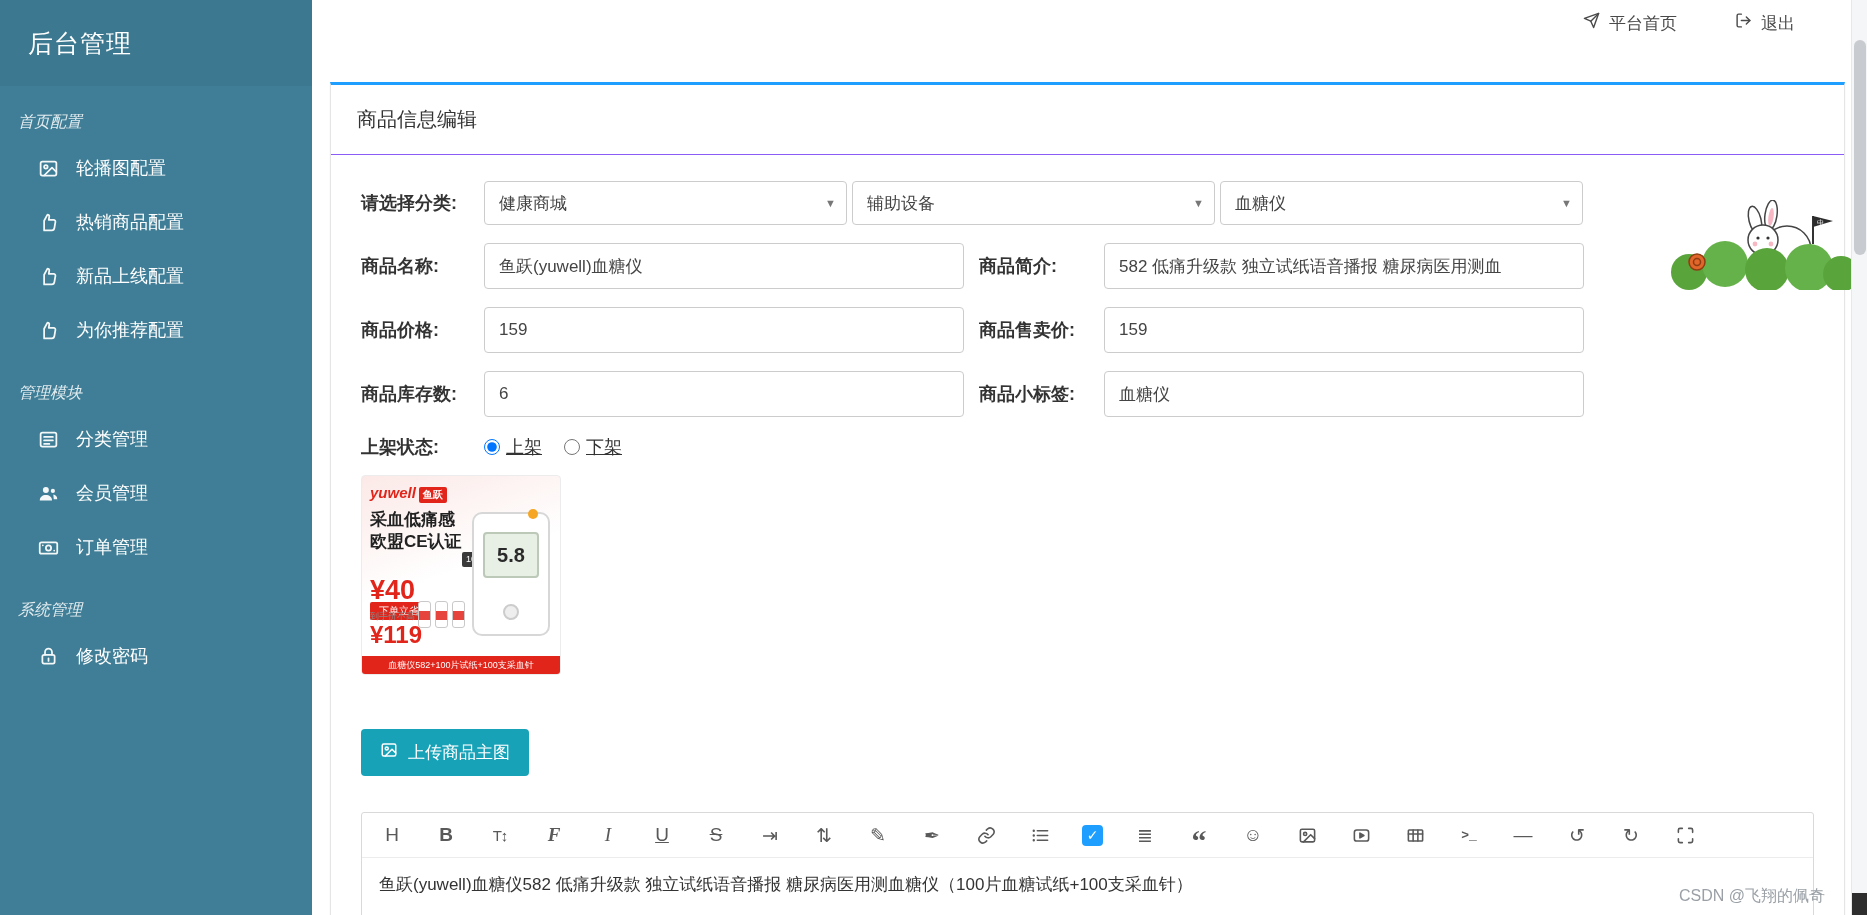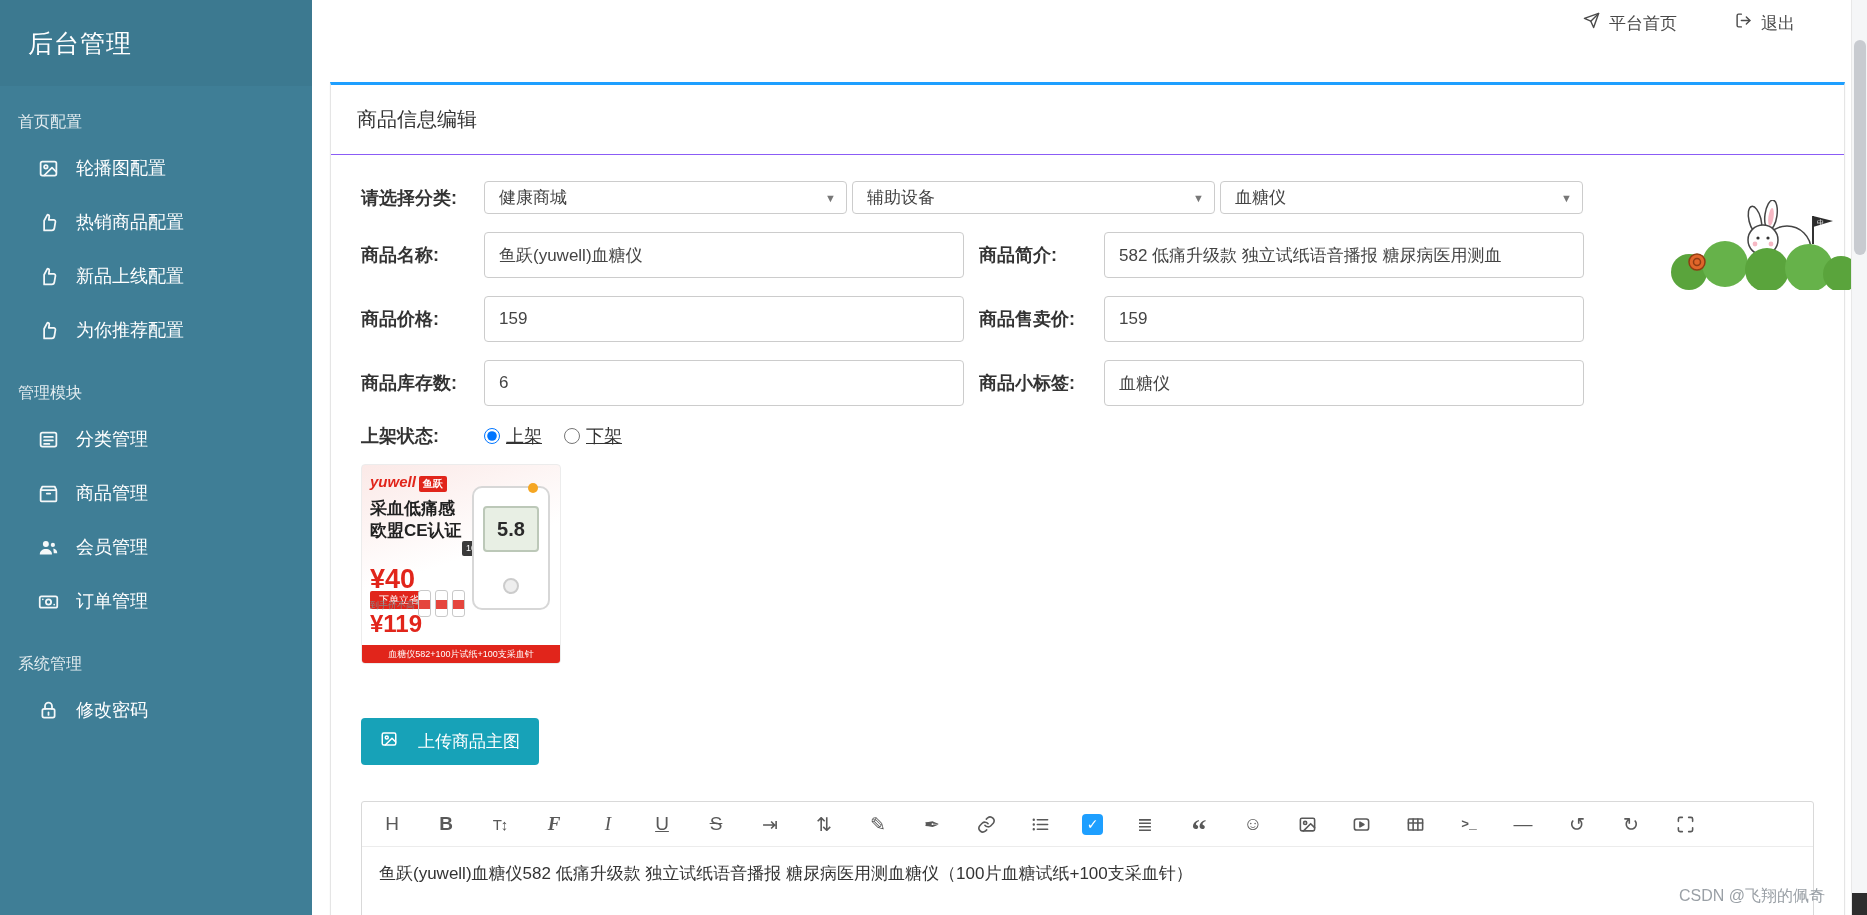--- a/index.html
+++ b/index.html
@@ -11,21 +11,21 @@
   
   .sidebar{
     position:fixed; left:0; top:0; width:312px; height:100%;
     background:#3f7e96; color:#fff; z-index:5;
   }
   .side-title{
     height:86px; display:flex; align-items:center; padding-left:28px;
     font-size:25px; letter-spacing:1px; background:rgba(0,0,0,0.04);
   }
   .side-header{
-    margin:26px 0 8px; padding:0 18px; font-size:16px; color:rgba(255,255,255,0.85);
+    margin:26px 0 8px; padding:0 18px; font-size:16px; color:rgba(255,255,255,0.85);font-style:italic;
   }
   .side-item{
     display:flex; align-items:center; height:54px; padding:0 18px 0 36px;
     font-size:18px; color:#fff; cursor:pointer;
   }
   .sicon{ width:24px; height:22px; margin-right:16px; display:inline-flex; align-items:center; justify-content:center; opacity:.95; }
   .sicon svg{ width:21px; height:21px; }
 
   
   .main{ margin-left:312px; height:100%; position:relative; background:#fff; }
@@ -52,21 +52,21 @@
   .flabel{ width:123px; flex:0 0 123px; font-weight:bold; font-size:18px; color:#333; }
   .flabel2{ width:125px; flex:0 0 125px; margin-left:15px; font-weight:bold; font-size:18px; color:#333; }
   .fin{
     height:46px; border:1px solid #ccc; border-radius:4px; background:#fff;
     font-size:17px; color:#444; padding:0 14px; outline:none;
     font-family:"Liberation Sans","DejaVu Sans",sans-serif;
   }
   .w480{ width:480px; }
   .selwrap{ position:relative; width:363px; margin-right:5px; }
   .selwrap select{
-    width:100%; height:33px; border:1px solid #ccc; border-radius:4px; background:#fff;
+    width:100%; height:44px; border:1px solid #ccc; border-radius:4px; background:#fff;
     font-size:17px; color:#444; padding:0 30px 0 14px; outline:none;
     appearance:none; -webkit-appearance:none;
     font-family:"Liberation Sans","DejaVu Sans",sans-serif;
   }
   .selarrow{
     position:absolute; right:11px; top:50%; transform:translateY(-50%);
     font-size:11px; color:#777; pointer-events:none;
   }
   .radio-row{ margin:0 0 16px; }
   .radio-grp{ display:flex; align-items:center; gap:22px; font-size:18px; color:#333;text-decoration:underline; }
@@ -81,40 +81,40 @@
   }
   .p-brand{ position:absolute; top:8px; left:8px; font-style:italic; font-weight:bold; color:#e1251b; font-size:15px; }
   .p-brand-cn{ display:inline-block; background:#e1251b; color:#fff; font-style:normal; font-size:10px; padding:1px 4px; margin-left:3px; border-radius:2px; }
   .p-h1{ position:absolute; top:32px; left:8px; font-weight:bold; font-size:17px; color:#222; }
   .p-h2{ position:absolute; top:54px; left:8px; font-weight:bold; font-size:17px; color:#222; }
   .p-qty{ position:absolute; top:76px; left:100px; background:#3a3a3a; color:#fff; font-size:9px; padding:1px 4px; border-radius:2px; }
   .p-ribbon{ position:absolute; top:82px; left:8px; background:#e1251b; color:#fff; font-size:10px; padding:2px 9px; border-radius:2px 9px 2px 2px;margin-top:44px; }
   .p-save{ position:absolute; top:99px; left:8px; color:#e1251b; font-weight:bold; font-size:27px; }
   .p-note{ position:absolute; top:134px; left:8px; color:#888; font-size:9px; }
   .p-price{ position:absolute; top:145px; left:8px; color:#e1251b; font-weight:bold; font-size:24px; }
-  .p-device{ position:absolute; top:21px; right:10px; width:78px; height:124px; background:#fff; border:2px solid #d7d7d7; border-radius:10px; }
+  .p-device{ position:absolute; top:36px; right:10px; width:78px; height:124px; background:#fff; border:2px solid #d7d7d7; border-radius:10px; }
   .p-screen{
     position:absolute; top:18px; left:9px; width:56px; height:46px;
     background:#e8efe4; border:2px solid #bcc8b8; border-radius:4px;
     display:flex; align-items:center; justify-content:center;
     font-weight:bold; font-size:20px; color:#2a2a2a;
   }
   .p-btn{ position:absolute; bottom:14px; left:50%; transform:translateX(-50%); width:16px; height:16px; border-radius:50%; background:#eee; border:2px solid #ccc; }
   .p-dot{ position:absolute; top:-5px; right:10px; width:10px; height:10px; background:#f5a623; border-radius:50%; }
   .p-vials{ position:absolute; bottom:46px; left:56px; display:flex; gap:4px; }
   .p-vial{ width:13px; height:27px; border:1px solid #c9c9c9; border-radius:3px; background:#fff; position:relative; }
   .p-vial::after{ content:""; position:absolute; left:0; right:0; top:9px; height:9px; background:#e1251b; opacity:.85; }
   .p-strip{
     position:absolute; bottom:0; left:0; right:0; height:18px; background:#e1251b;
     color:#fff; font-size:9px; display:flex; align-items:center; justify-content:center; white-space:nowrap;
   }
 
   
   .upload-btn{
-    margin-top:54px; display:inline-flex; align-items:center; gap:20px;
+    margin-top:54px; display:inline-flex; align-items:center; gap:10px;
     background:#17a2b8; color:#fff; border:none; border-radius:4px;
     font-size:17px; padding:12px 19px; cursor:pointer;
     font-family:"Liberation Sans","DejaVu Sans",sans-serif;
   }
   .upload-btn svg{ width:18px; height:18px; }
 
   
   .editor{ margin-top:36px; border:1px solid #d9d9d9; border-radius:3px; background:#fff; min-height:120px; }
   .tb{
     display:flex; align-items:center; gap:30px; padding:10px 18px;
@@ -184,29 +184,20 @@
 
   <div class="side-header">管理模块</div>
   <div class="side-item">
     <span class="sicon">
       <svg viewBox="0 0 24 24" fill="none" stroke="currentColor" stroke-width="2" stroke-linecap="round" stroke-linejoin="round">
           <rect x="3" y="4" width="18" height="16" rx="2"></rect>
           <path d="M7 9h10M7 13h10M7 17h6"></path>
         </svg>
     </span>
     <span>分类管理</span>
-  </div>
-  <div class="side-item">
-    <span class="sicon">
-      <svg viewBox="0 0 24 24" fill="none" stroke="currentColor" stroke-width="2" stroke-linecap="round" stroke-linejoin="round">
-          <rect x="3" y="8" width="18" height="13" rx="1"></rect>
-          <path d="M3 8l2-4h14l2 4M10 12h4"></path>
-        </svg>
-    </span>
-    <span>商品管理</span>
   </div>
   <div class="side-item">
     <span class="sicon">
       <svg viewBox="0 0 24 24" fill="currentColor">
           <circle cx="9" cy="8" r="3.4"></circle>
           <path d="M2 20c0-4 3.2-6.2 7-6.2s7 2.2 7 6.2z"></path>
           <circle cx="17" cy="9" r="2.4"></circle>
           <path d="M17.5 13.2c2.6.4 4.5 2.2 4.5 5.3h-4"></path>
         </svg>
     </span>

